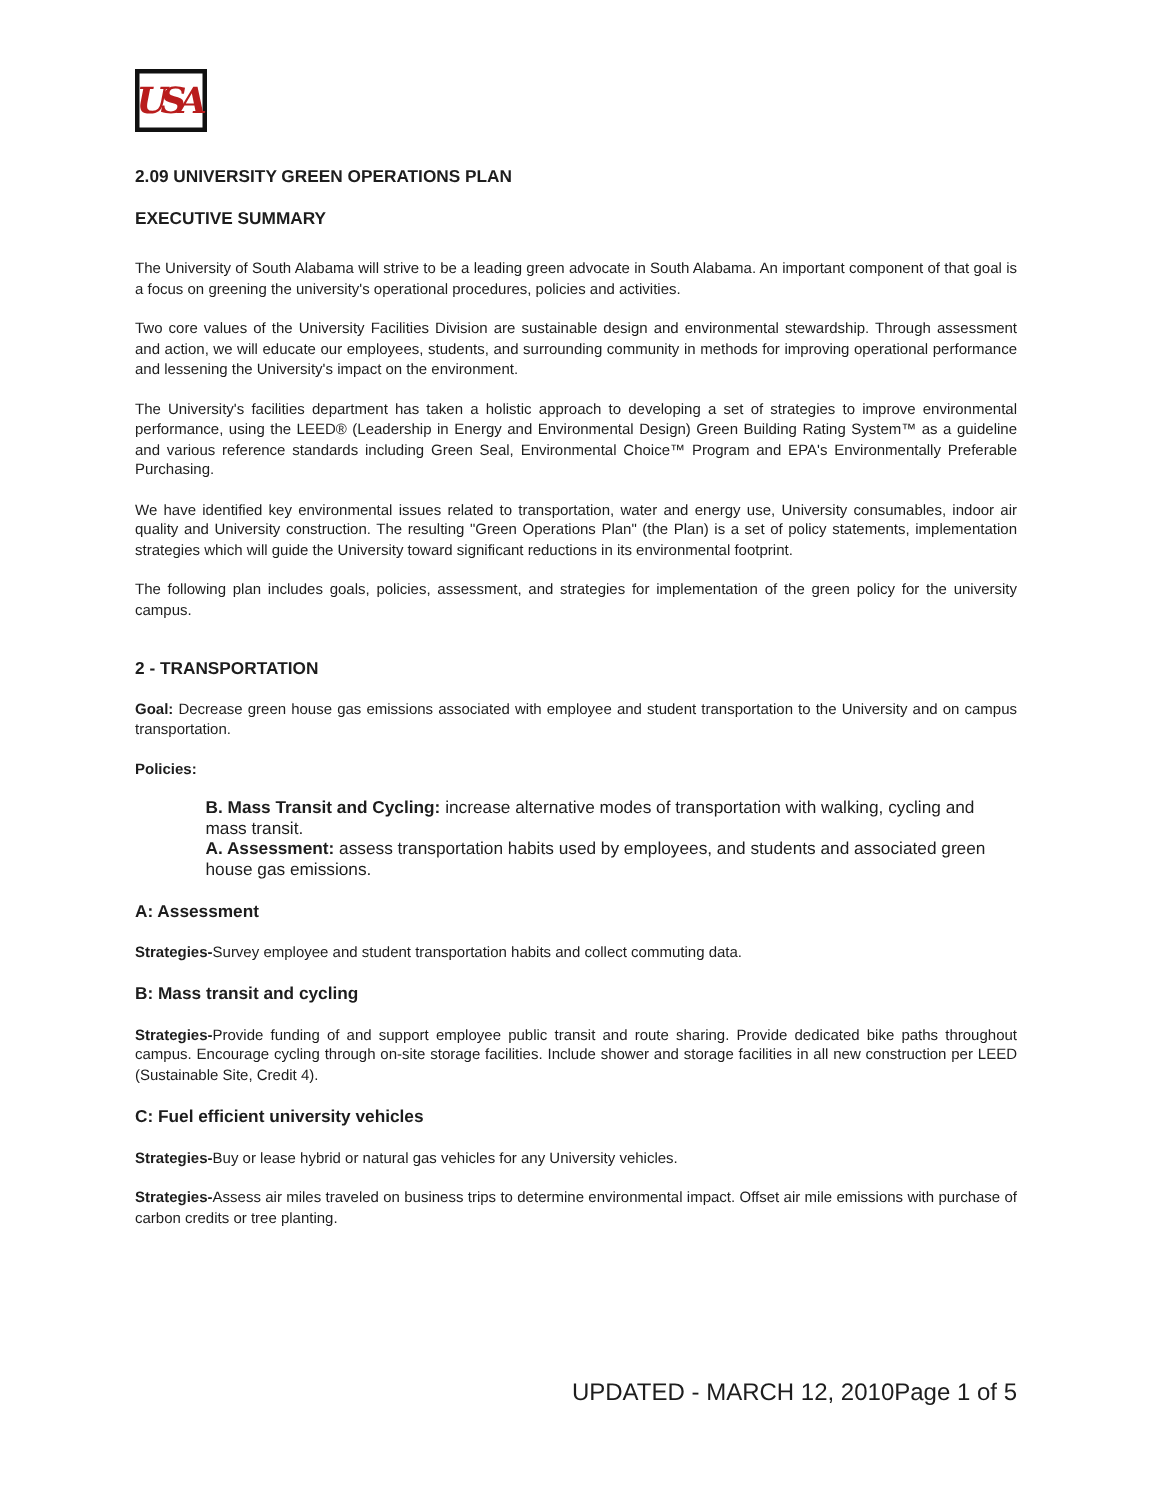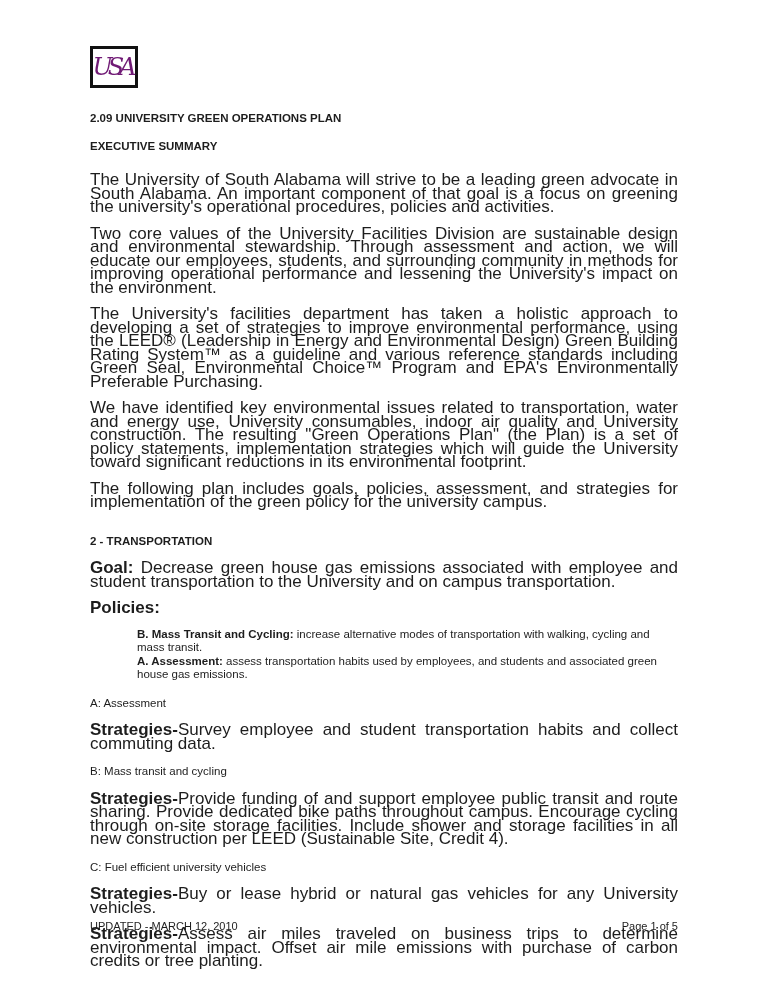--- a/index.html
+++ b/index.html
@@ -36,24 +36,24 @@
     box-sizing: border-box;
     display: flex;
     align-items: center;
     justify-content: center;
     flex: 0 0 auto;
     background: #fff;
   }
   .logo-text {
     font-family: "DejaVu Serif", serif;
     font-style: italic;
-    font-weight: normal;
+    font-weight: bold;
     font-size: 24px;
     letter-spacing: -5px;
-    color: #701a75;
+    color: #b91c1c;
     padding-right: 4px;
     line-height: 1;
   }
   .header-line {
     flex: 1;
     display: flex;
     justify-content: space-between;
     align-items: flex-end;
     padding-left: 9px;
     padding-bottom: 2px;
@@ -67,60 +67,59 @@
     font-weight: bold;
   }
   .doc-subtitle {
     margin: 14px 0 0 0;
     font-size: 11.5px;
     line-height: 13.5px;
     font-weight: bold;
   }
   .para {
     margin: 13px 0 0 0;
-    font-size: 17px;
+    font-size: 10px;
     line-height: 13.5px;
     text-align: justify;
   }
   .first-para {
     margin-top: 20px;
   }
   .b { font-weight: bold; }
   .section-heading {
     margin: 26px 0 0 0;
     font-size: 11.5px;
     line-height: 13.5px;
     font-weight: bold;
   }
   .sub-heading {
     margin: 15px 0 0 0;
     font-size: 11.5px;
     line-height: 13.5px;
-    font-weight: normal;
+    font-weight: bold;
   }
   .policy-list {
     margin: 13px 0 0 0;
     padding-left: 47px;
   }
   .policy {
     margin: 0;
     font-size: 11.5px;
     line-height: 13.5px;
     text-align: left;
   }
   
   .doc-footer {
     position: absolute;
     left: 90px;
     right: 90px;
     top: 920px;
     display: flex;
-    justify-content: space-between;
-    font-size: 11px;
-    gap: 40px;
+    justify-content: flex-end;
+    font-size: 16px;
   }
 </style>
 </head>
 <body>
 
 <div class="page">
   <div class="content">
 
     <header class="doc-header">
       <div class="logo">

